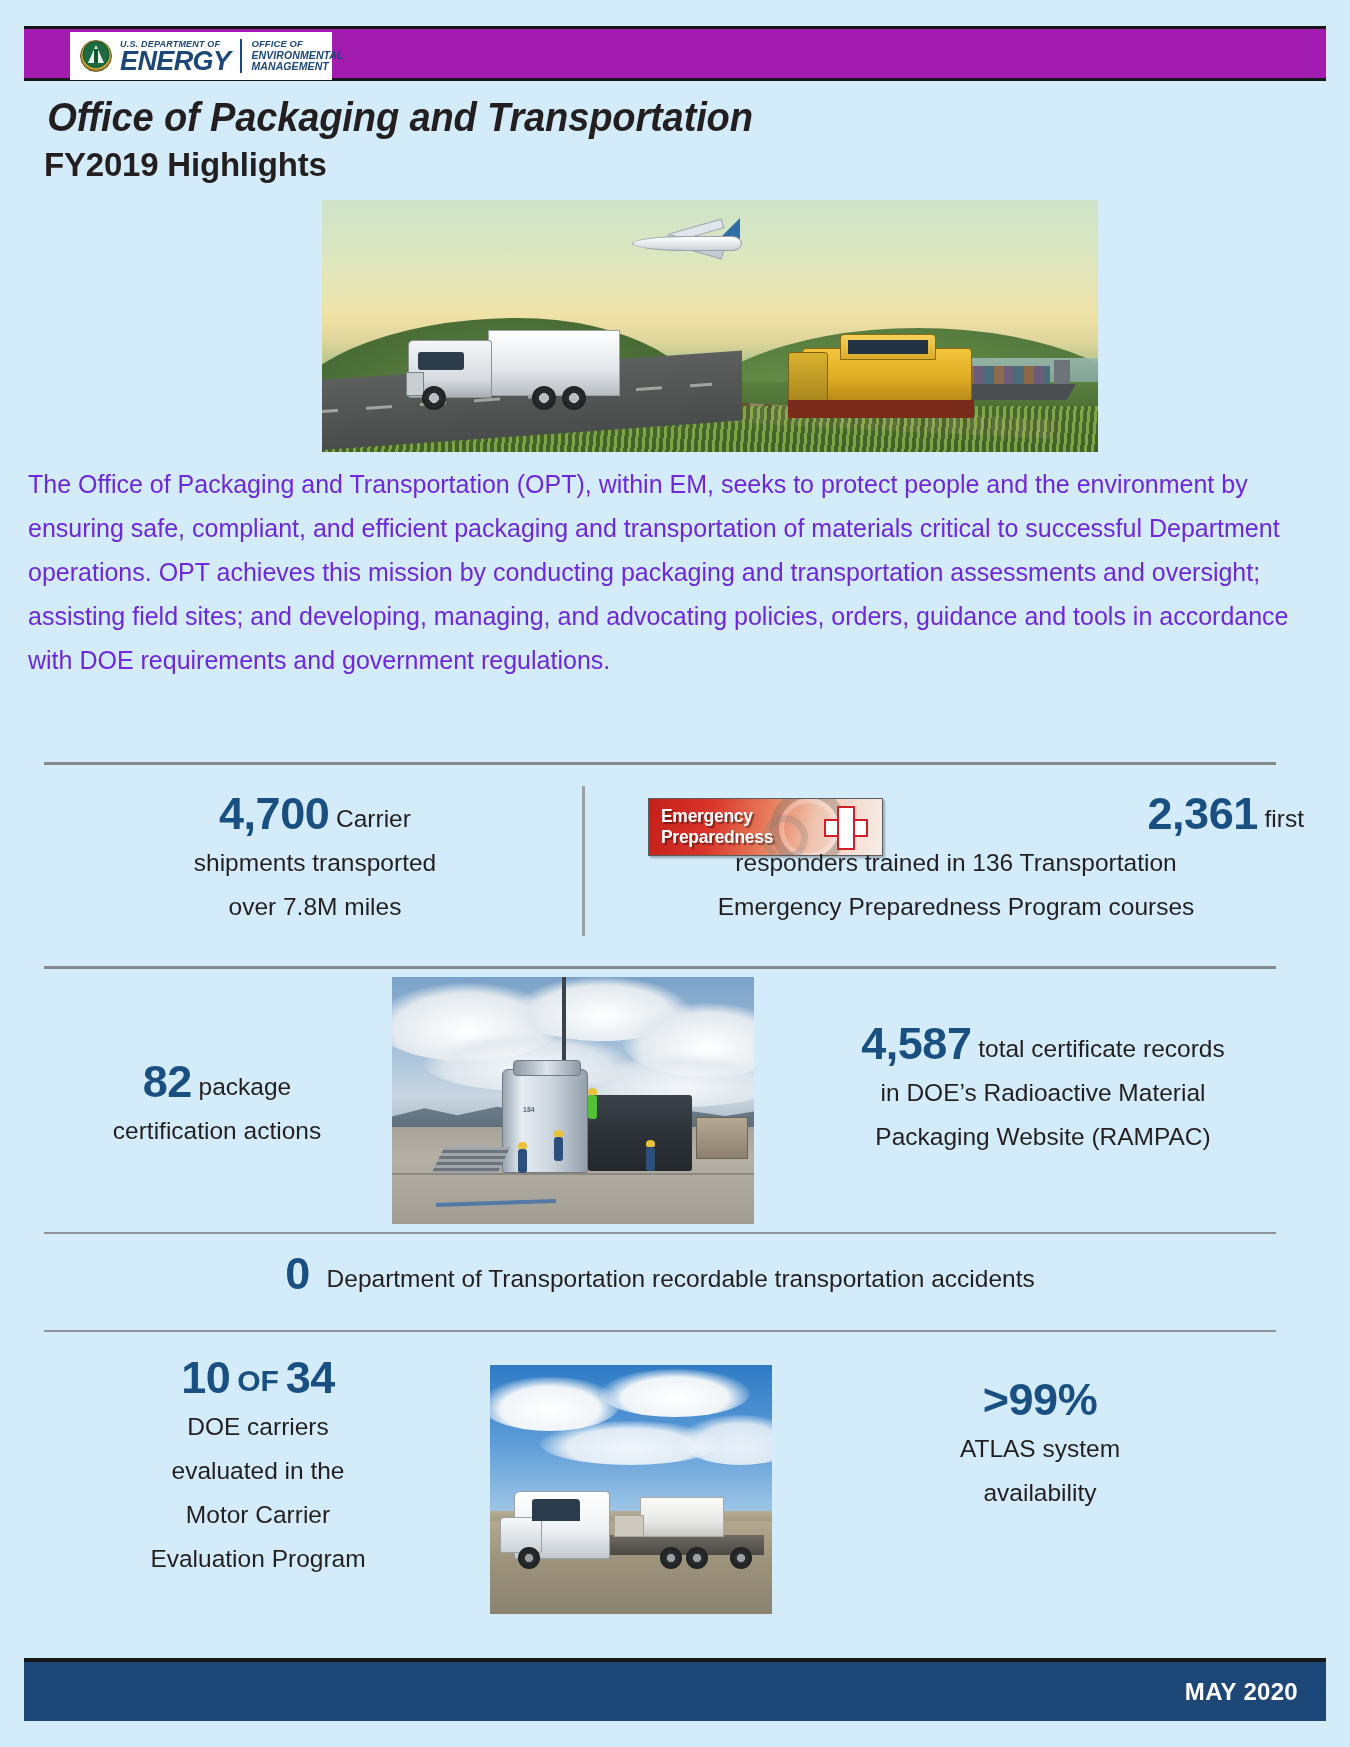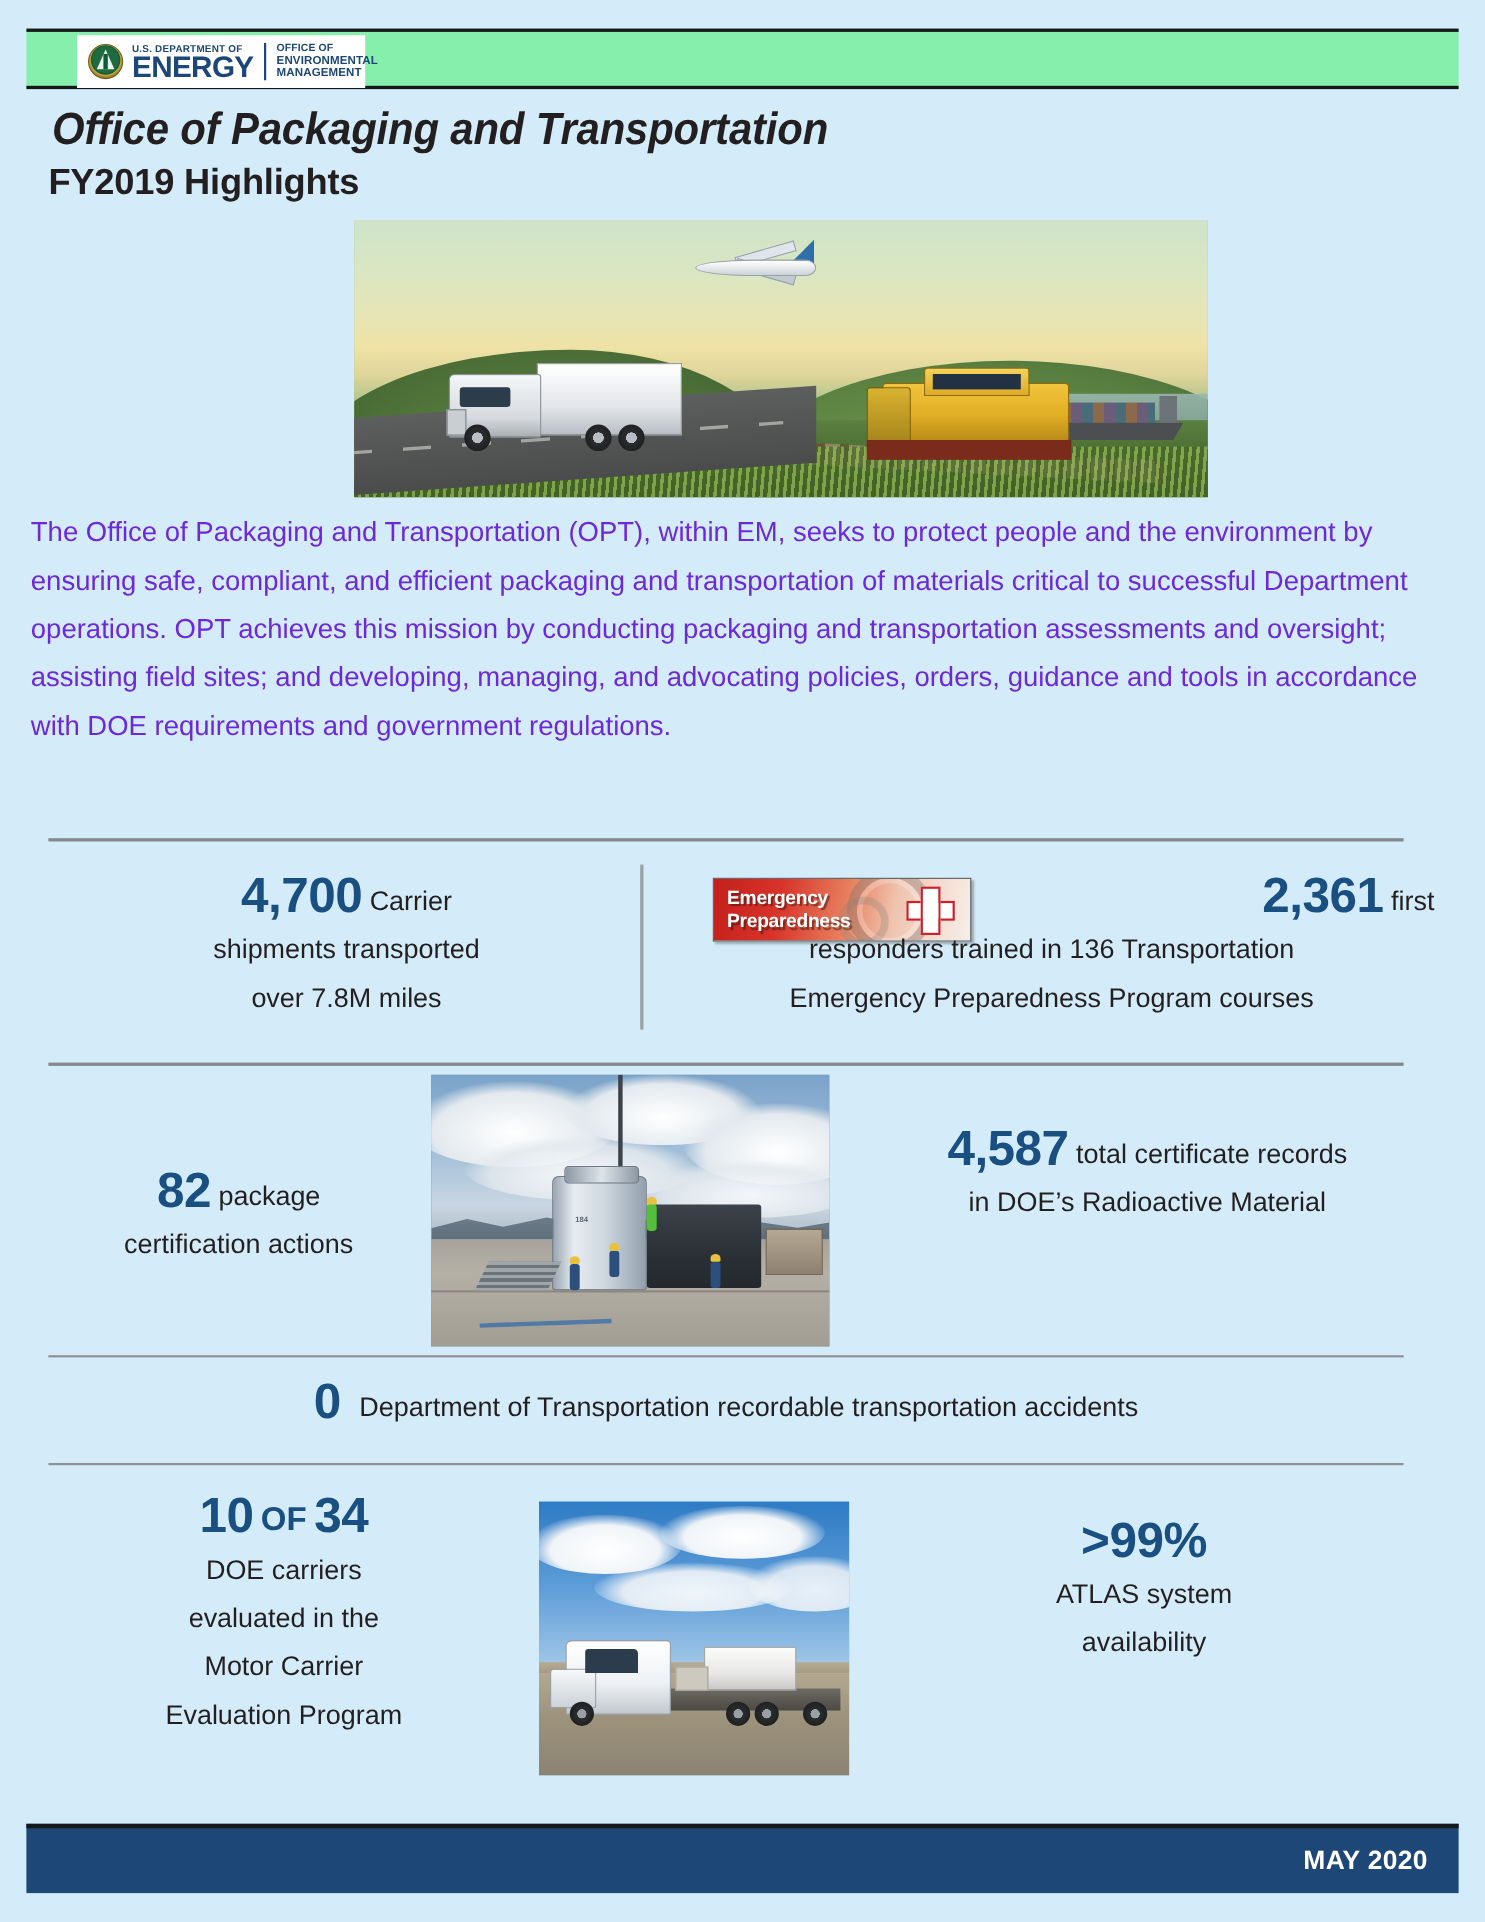--- a/index.html
+++ b/index.html
@@ -12,23 +12,24 @@
     color: #231f20;
     overflow: hidden;
     position: relative;
   }
 
   
   .header-bar {
     position: absolute;
     left: 24px; top: 26px;
     width: 1302px; height: 55px;
-    background: #86efac;
+    background: #a21caf;
     border-top: 3px solid #16181a;
     border-bottom: 3px solid #16181a;
+    font-style: italic;
   }
   .logo-box {
     position: absolute;
     left: 46px; top: 3px;
     width: 262px; height: 48px;
     background: #ffffff;
     display: flex;
     align-items: center;
     padding-left: 10px;
   }
@@ -718,20 +719,21 @@
   <div class="worker w4"></div>
   <div class="blueline"></div>
 </div>
 
 <div style="position:absolute; left:770px; top:1022px; width:546px;">
   <div class="stat-line">
     <span class="stat-num n-xl">4,587</span>
     <span>total certificate records</span>
   </div>
   <div class="stat-line">in DOE’s Radioactive Material</div>
+  <div class="stat-line">Packaging Website (RAMPAC)</div>
 </div>
 
 <div class="rule" style="left:44px; top:1232px; width:1232px;"></div>
 
 <div style="position:absolute; left:44px; top:1252px; width:1232px;">
   <div class="stat-line">
     <span class="stat-num n-xl">0</span>
     <span style="margin-left:10px;">Department of Transportation recordable transportation accidents</span>
   </div>
 </div>

